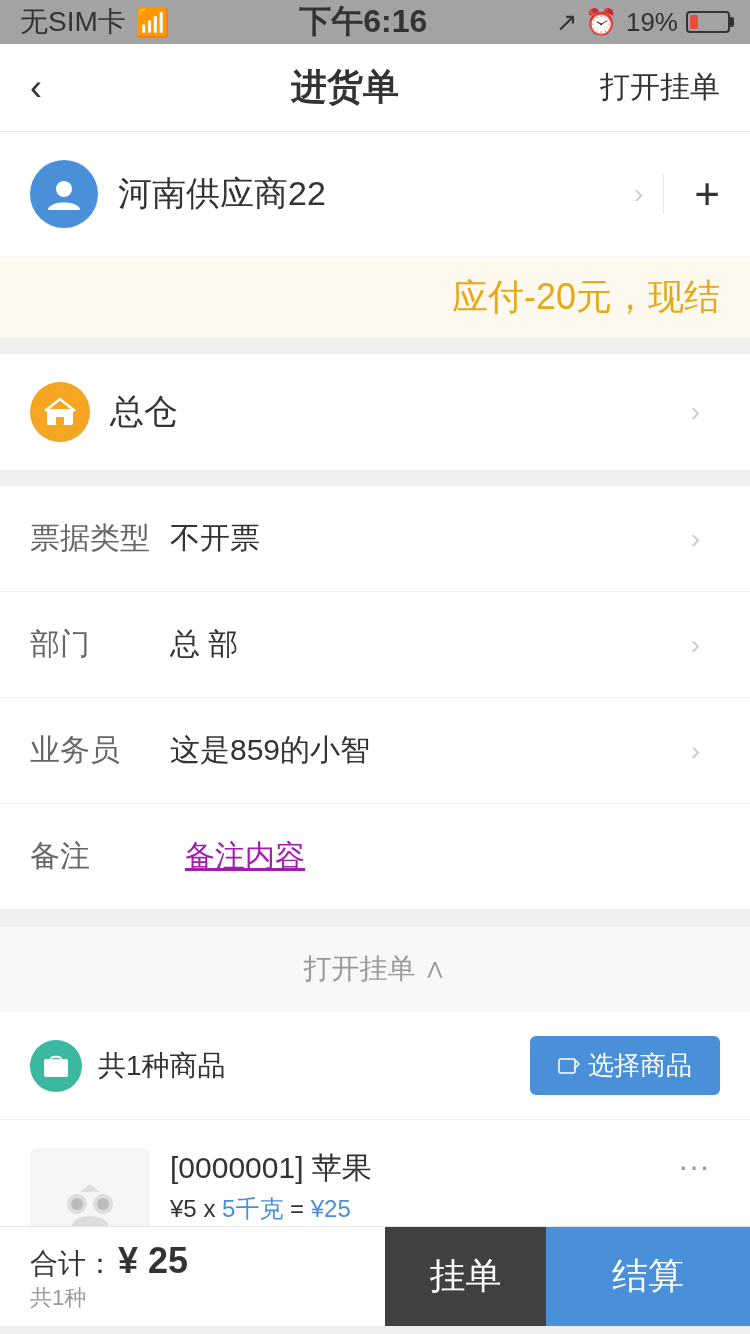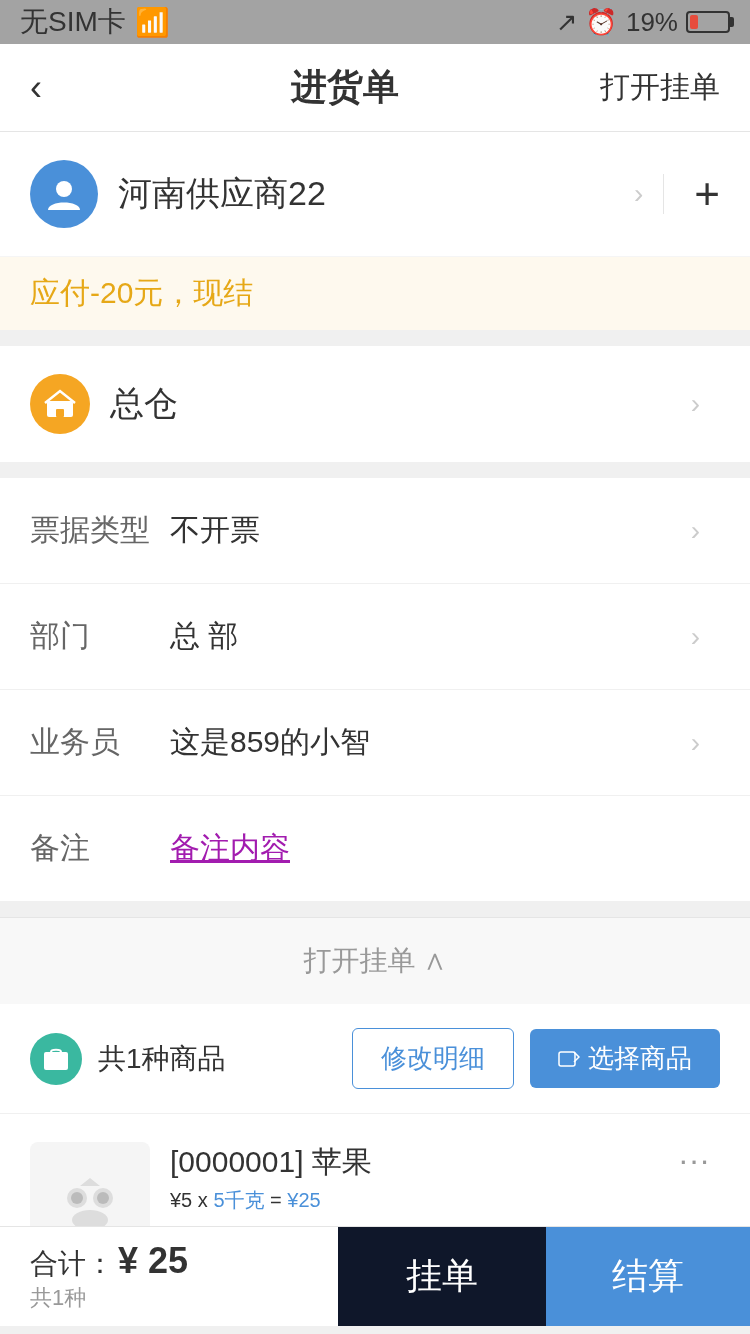--- a/index.html
+++ b/index.html
@@ -111,22 +111,23 @@
       font-size: 44px;
       color: #333;
       cursor: pointer;
       line-height: 1;
     }
 
     
     .notice-bar {
       background: #fef9ee;
       padding: 16px 30px;
-      font-size: 30px;
+      font-size: 36px;
       color: #e6a817;
+      text-align: right;
     }
 
     
     .warehouse-row {
       display: flex;
       align-items: center;
       padding: 28px 30px;
     }
     .warehouse-icon {
       width: 60px; height: 60px;
@@ -143,21 +144,21 @@
     }
 
     
     .form-row {
       display: flex;
       align-items: center;
       padding: 32px 30px;
       border-bottom: 1px solid #f0f0f0;
       background: #fff;
     }
-    .form-row:last-child { border-bottom: none; }
+    .form-row:last-child { border-bottom: none; gap: 15px; }
     .form-label {
       font-size: 30px;
       color: #666;
       width: 140px;
       flex-shrink: 0;
     }
     .form-value {
       flex: 1;
       font-size: 30px;
       color: #333;
@@ -240,21 +241,21 @@
     }
     .product-info {
       flex: 1;
     }
     .product-name {
       font-size: 30px;
       color: #333;
       margin-bottom: 4px;
     }
     .product-price {
-      font-size: 20px;
+      font-size: 24px;
       color: #333;
     }
     .product-price .highlight {
       color: #4a90d9;
     }
     .product-menu {
       font-size: 32px;
       color: #999;
       cursor: pointer;
       padding: 0 10px;
@@ -285,22 +286,22 @@
     .total-amount {
       font-size: 36px;
       font-weight: 600;
       color: #333;
     }
     .total-count {
       font-size: 22px;
       color: #999;
     }
     .btn-suspend {
-      width: 208px;
-      background: #0f172a;
+      width: 161px;
+      background: #404040;
       color: #fff;
       font-size: 36px;
       display: flex;
       align-items: center;
       justify-content: center;
       cursor: pointer;
       border: none;
     }
     .btn-checkout {
       width: 204px;
@@ -315,20 +316,21 @@
     }
   </style>
 </head>
 <body>
 
 <div class="status-bar">
   <div class="status-left">
     <span>无SIM卡</span>
     <span>📶</span>
   </div>
+  <div class="status-center">下午6:16</div>
   <div class="status-right">
     <span>↗</span>
     <span>⏰</span>
     <span>19%</span>
     <div class="battery-icon">
       <div class="battery-fill"></div>
     </div>
   </div>
 </div>
 
@@ -396,21 +398,20 @@
 
   <div class="section products-section" style="margin-bottom:110px;">
     <div class="products-header">
       <div class="products-icon">
         <svg width="30" height="30" viewBox="0 0 30 30" fill="none">
           <rect x="3" y="8" width="24" height="18" rx="2" fill="white"></rect>
           <path d="M10 8 C10 5 20 5 20 8" stroke="white" stroke-width="2" fill="none"></path>
         </svg>
       </div>
       <div class="products-count">共1种商品</div>
-      <button class="btn-outline">修改明细</button>
       <button class="btn-primary">
         <svg width="22" height="22" viewBox="0 0 22 22" fill="none">
           <rect x="1" y="4" width="16" height="14" rx="2" stroke="white" stroke-width="1.5"></rect>
           <path d="M16 4 L21 9 L16 14" stroke="white" stroke-width="1.5" fill="none"></path>
         </svg>
         <span>选择商品</span>
       </button>
     </div>
 
     <div class="product-item">

